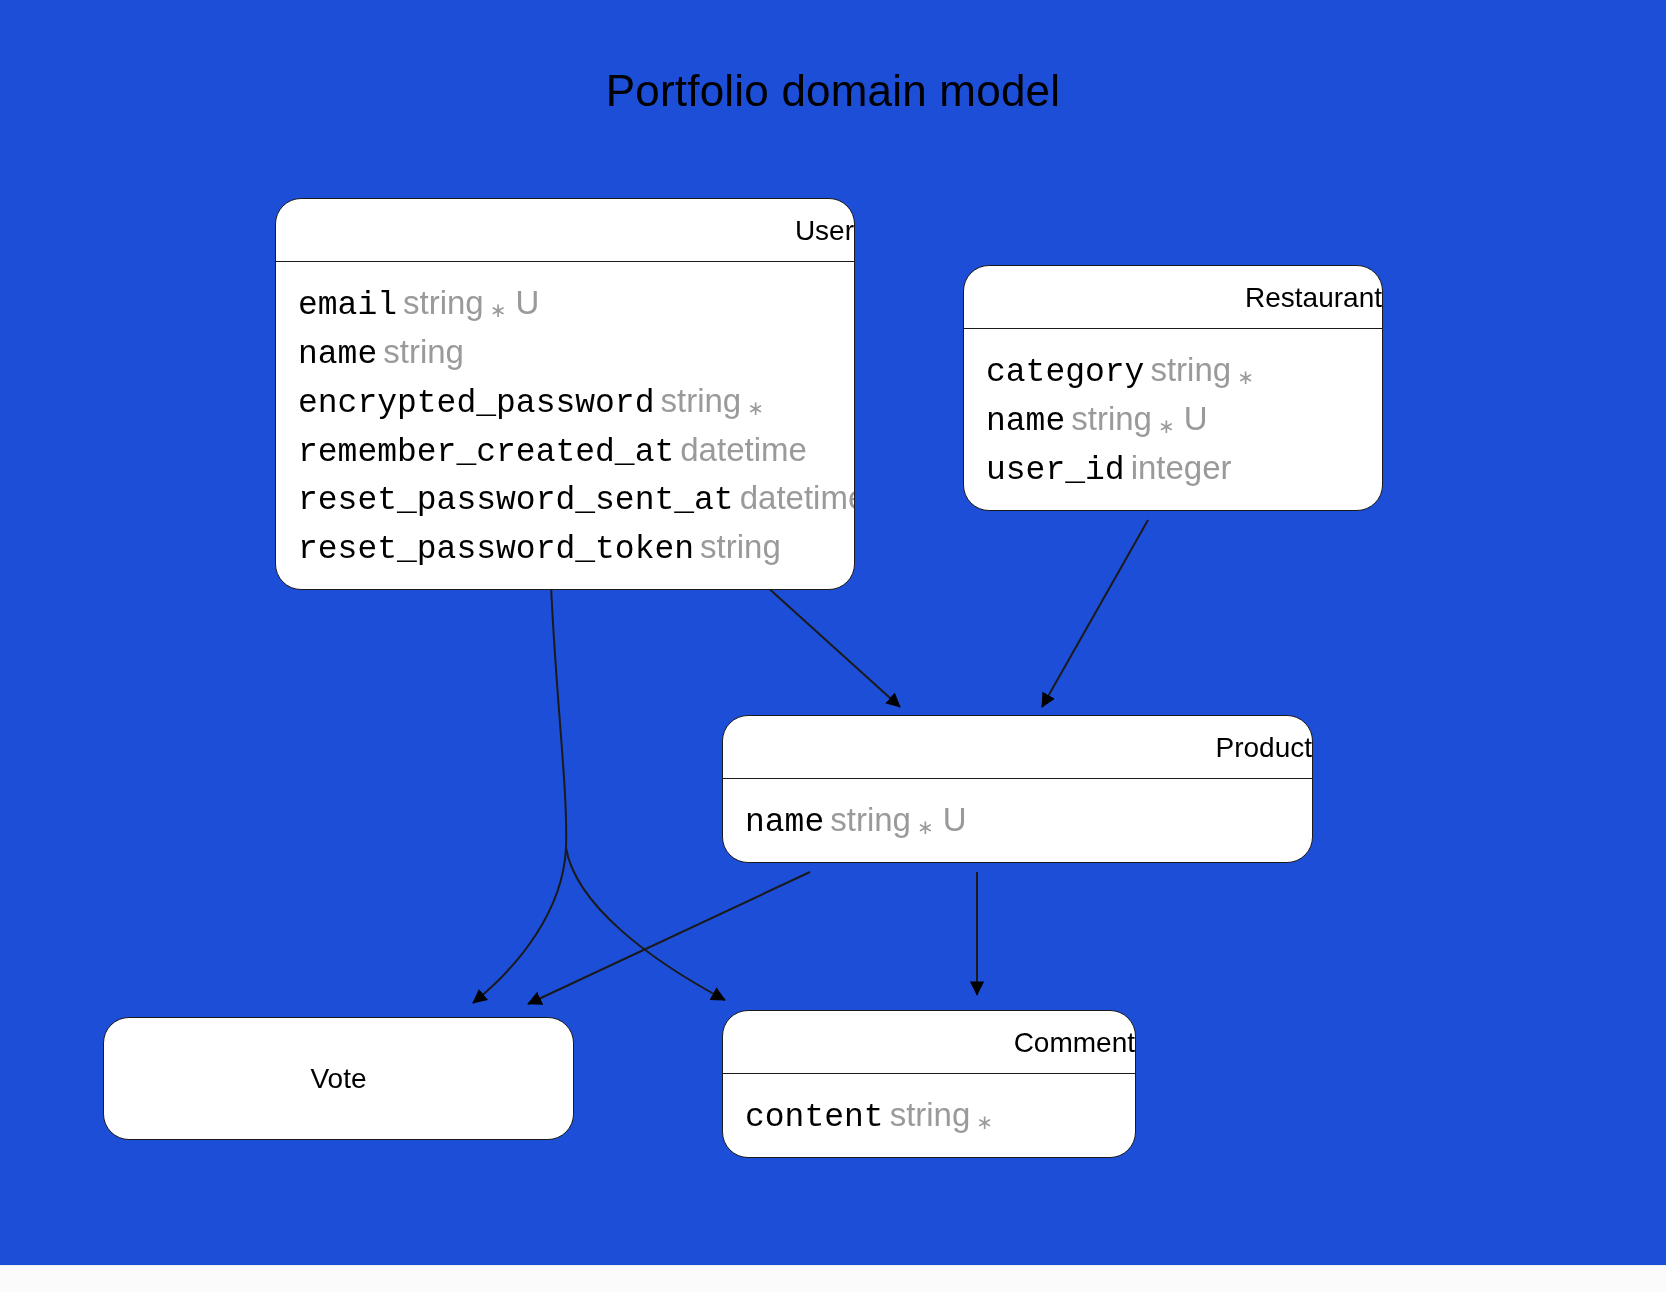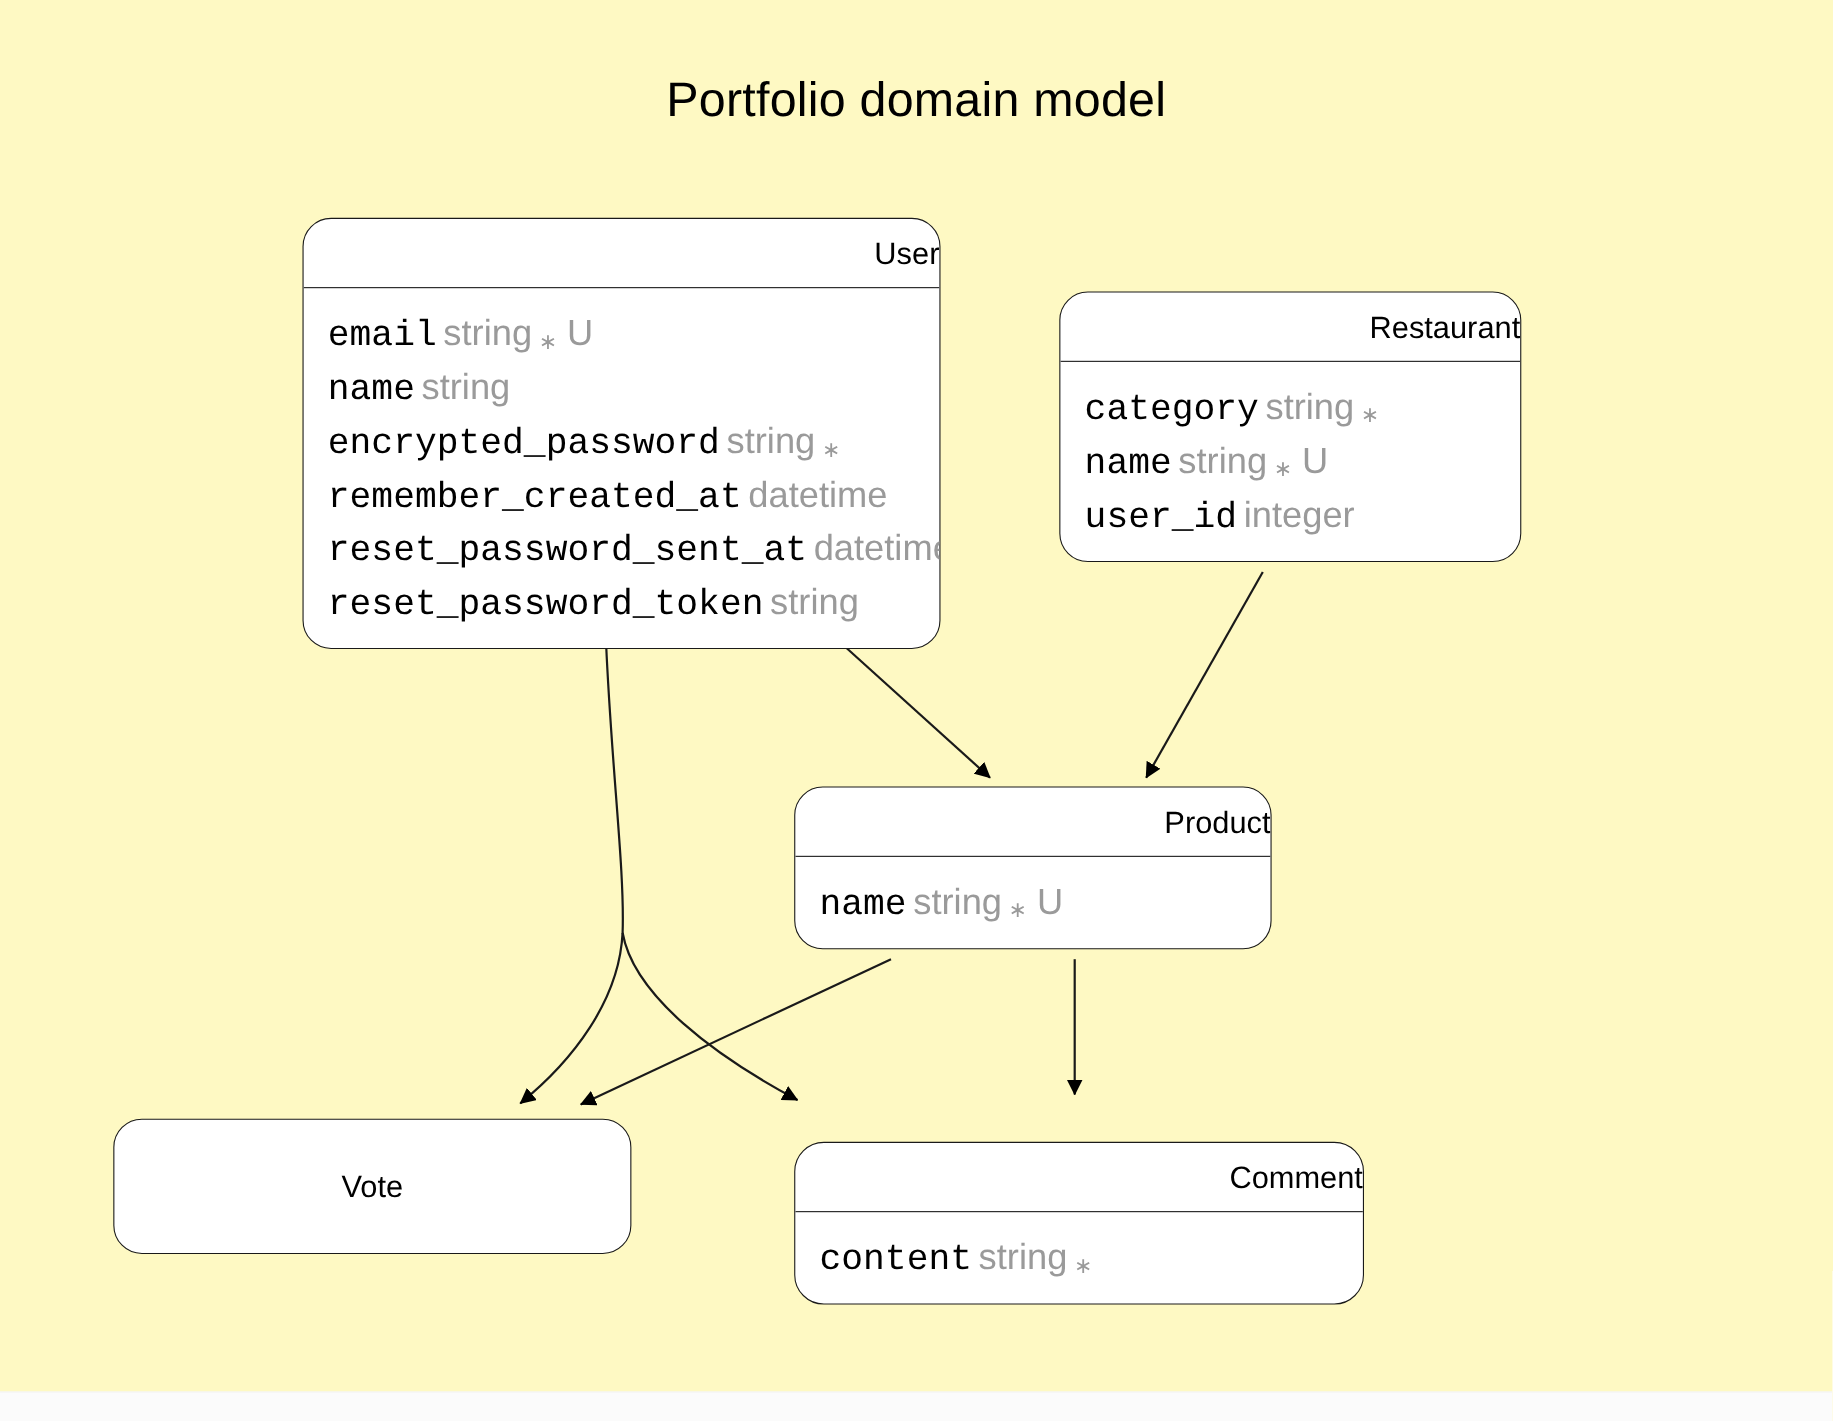--- a/index.html
+++ b/index.html
@@ -9,21 +9,21 @@
     background: #ffffff;
   }
   body {
     font-family: "Liberation Sans", sans-serif;
     -webkit-font-smoothing: antialiased;
   }
   #canvas {
     position: relative;
     width: 1666px;
     height: 1292px;
-    background: #fef9c3;
+    background: #1d4ed8;
     overflow: hidden;
   }
   #bottom-band {
     position: absolute;
     left: 0;
     bottom: 0;
     width: 1666px;
     height: 26px;
     background: #fbfbfb;
     border-top: 1px solid #f2f2f2;
@@ -157,35 +157,35 @@
       </div>
       <div class="attr-row">
         <span class="attr-name">name</span><span class="attr-type">string</span><span class="attr-req">∗</span><span class="attr-uniq">U</span>
       </div>
       <div class="attr-row">
         <span class="attr-name">user_id</span><span class="attr-type">integer</span><span class="attr-req"></span><span class="attr-uniq"></span>
       </div>
     </div>
   </div>
 
-  <div class="entity" style="left:722px; top:715px; width:434px;">
+  <div class="entity" style="left:722px; top:715px; width:591px;">
     <div class="entity-header">Product</div>
     <div class="entity-divider"></div>
     <div class="entity-attrs">
       <div class="attr-row">
         <span class="attr-name">name</span><span class="attr-type">string</span><span class="attr-req">∗</span><span class="attr-uniq">U</span>
       </div>
     </div>
   </div>
 
   <div class="entity entity--noattrs" style="left:103px; top:1017px; width:471px; height:123px;">
     <div class="entity-header">Vote</div>
   </div>
 
-  <div class="entity" style="left:722px; top:1038px; width:518px;border-radius:27px;">
+  <div class="entity" style="left:722px; top:1010px; width:414px;">
     <div class="entity-header">Comment</div>
     <div class="entity-divider"></div>
     <div class="entity-attrs">
       <div class="attr-row">
         <span class="attr-name">content</span><span class="attr-type">string</span><span class="attr-req">∗</span><span class="attr-uniq"></span>
       </div>
     </div>
   </div>
 
   <div id="bottom-band"></div>

